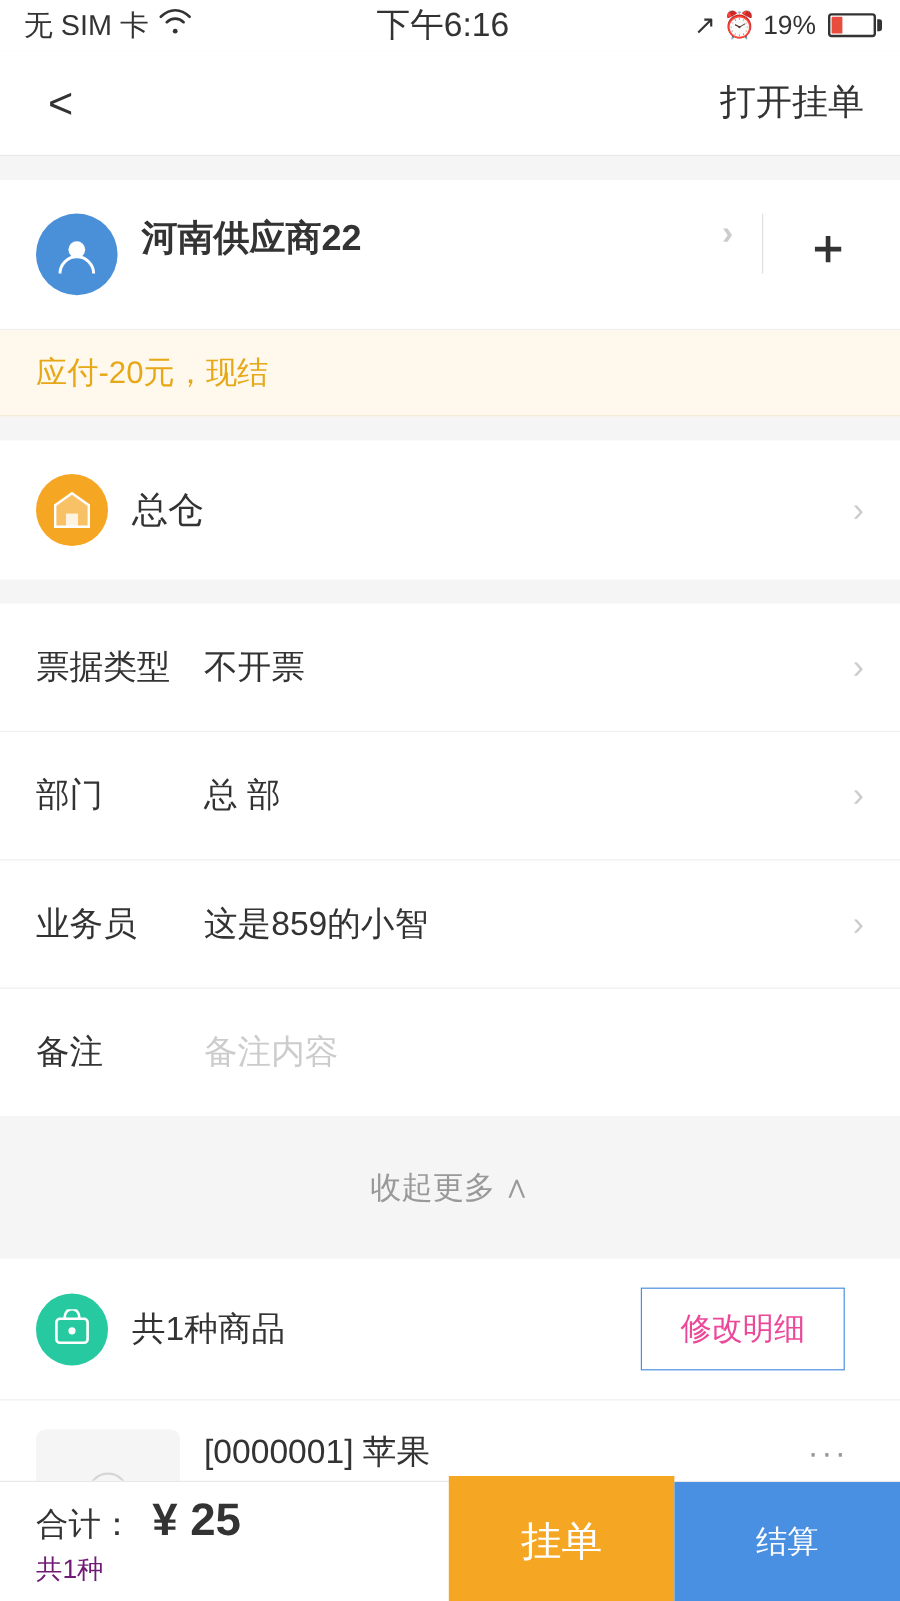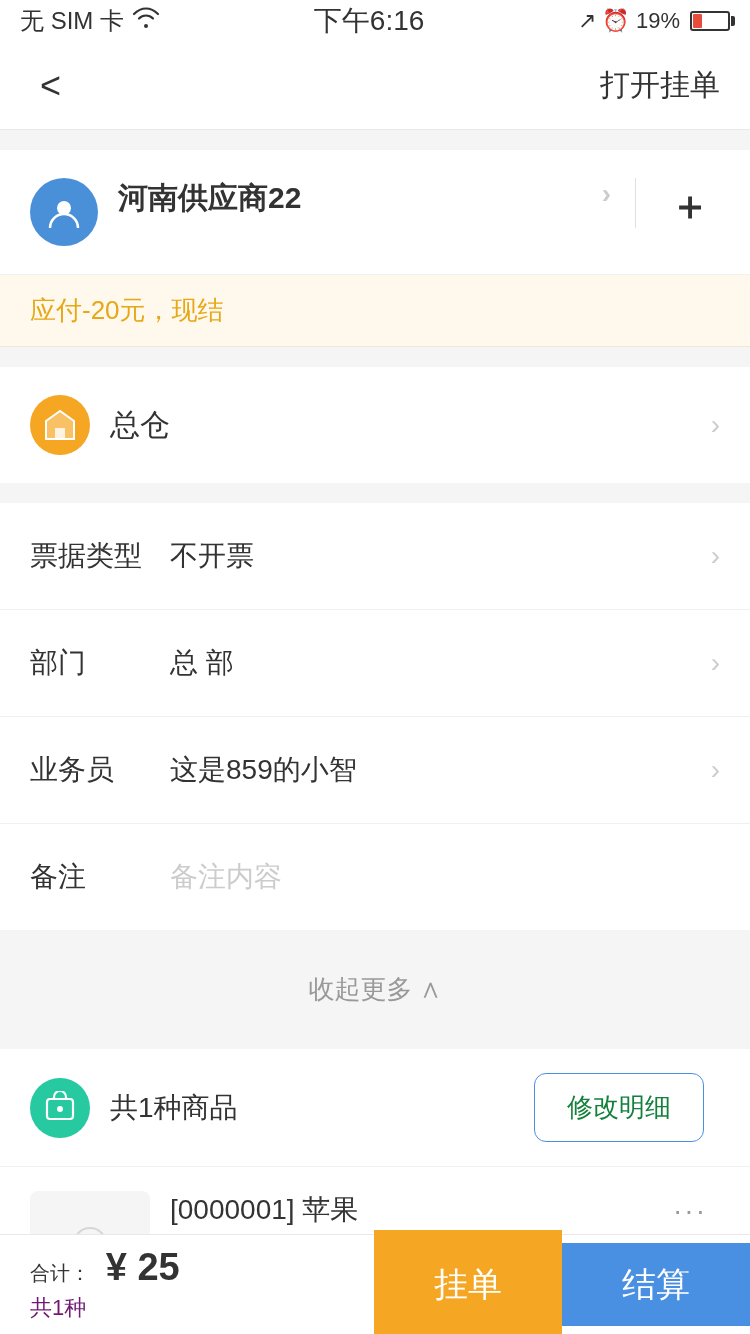--- a/index.html
+++ b/index.html
@@ -237,24 +237,24 @@
       margin-right: 20px;
       flex-shrink: 0;
     }
     .product-count-text {
       flex: 1;
       font-size: 28px;
       color: #333;
     }
     .btn-modify {
       border: 1px solid #4a90e2;
-      color: #15803d;
+      color: #ec4899;
       background: #fff;
       padding: 16px 32px;
-      border-radius: 12px;
+      border-radius: 0;
       font-size: 26px;
       margin-right: 16px;
       cursor: pointer;
     }
     .btn-select {
       background: #4a90e2;
       color: #fff;
       padding: 16px 32px;
       border-radius: 8px;
       font-size: 26px;
@@ -320,21 +320,21 @@
       display: flex;
       align-items: center;
       background: #fff;
       border-top: 1px solid #e8e8e8;
     }
     .footer-total {
       flex: 1;
       padding: 0 30px;
     }
     .footer-total-label {
-      font-size: 20px;
+      font-size: 27px;
       color: #333;
       display: inline;
     }
     .footer-total-amount {
       font-size: 38px;
       color: #333;
       font-weight: 600;
       margin-left: 8px;
       margin-top: 20px;
     }
@@ -350,24 +350,24 @@
       background: #f5a623;
       color: #fff;
       font-size: 34px;
       display: flex;
       align-items: center;
       justify-content: center;
       cursor: pointer;
     }
     .btn-checkout {
       width: 188px;
-      height: 83px;
+      height: 100px;
       background: #4a90e2;
       color: #fff;
-      font-size: 34px;
+      font-size: 26px;
       display: flex;
       align-items: center;
       justify-content: center;
       cursor: pointer;
     }
   </style>
 </head>
 <body>
 
 <div class="status-bar">

